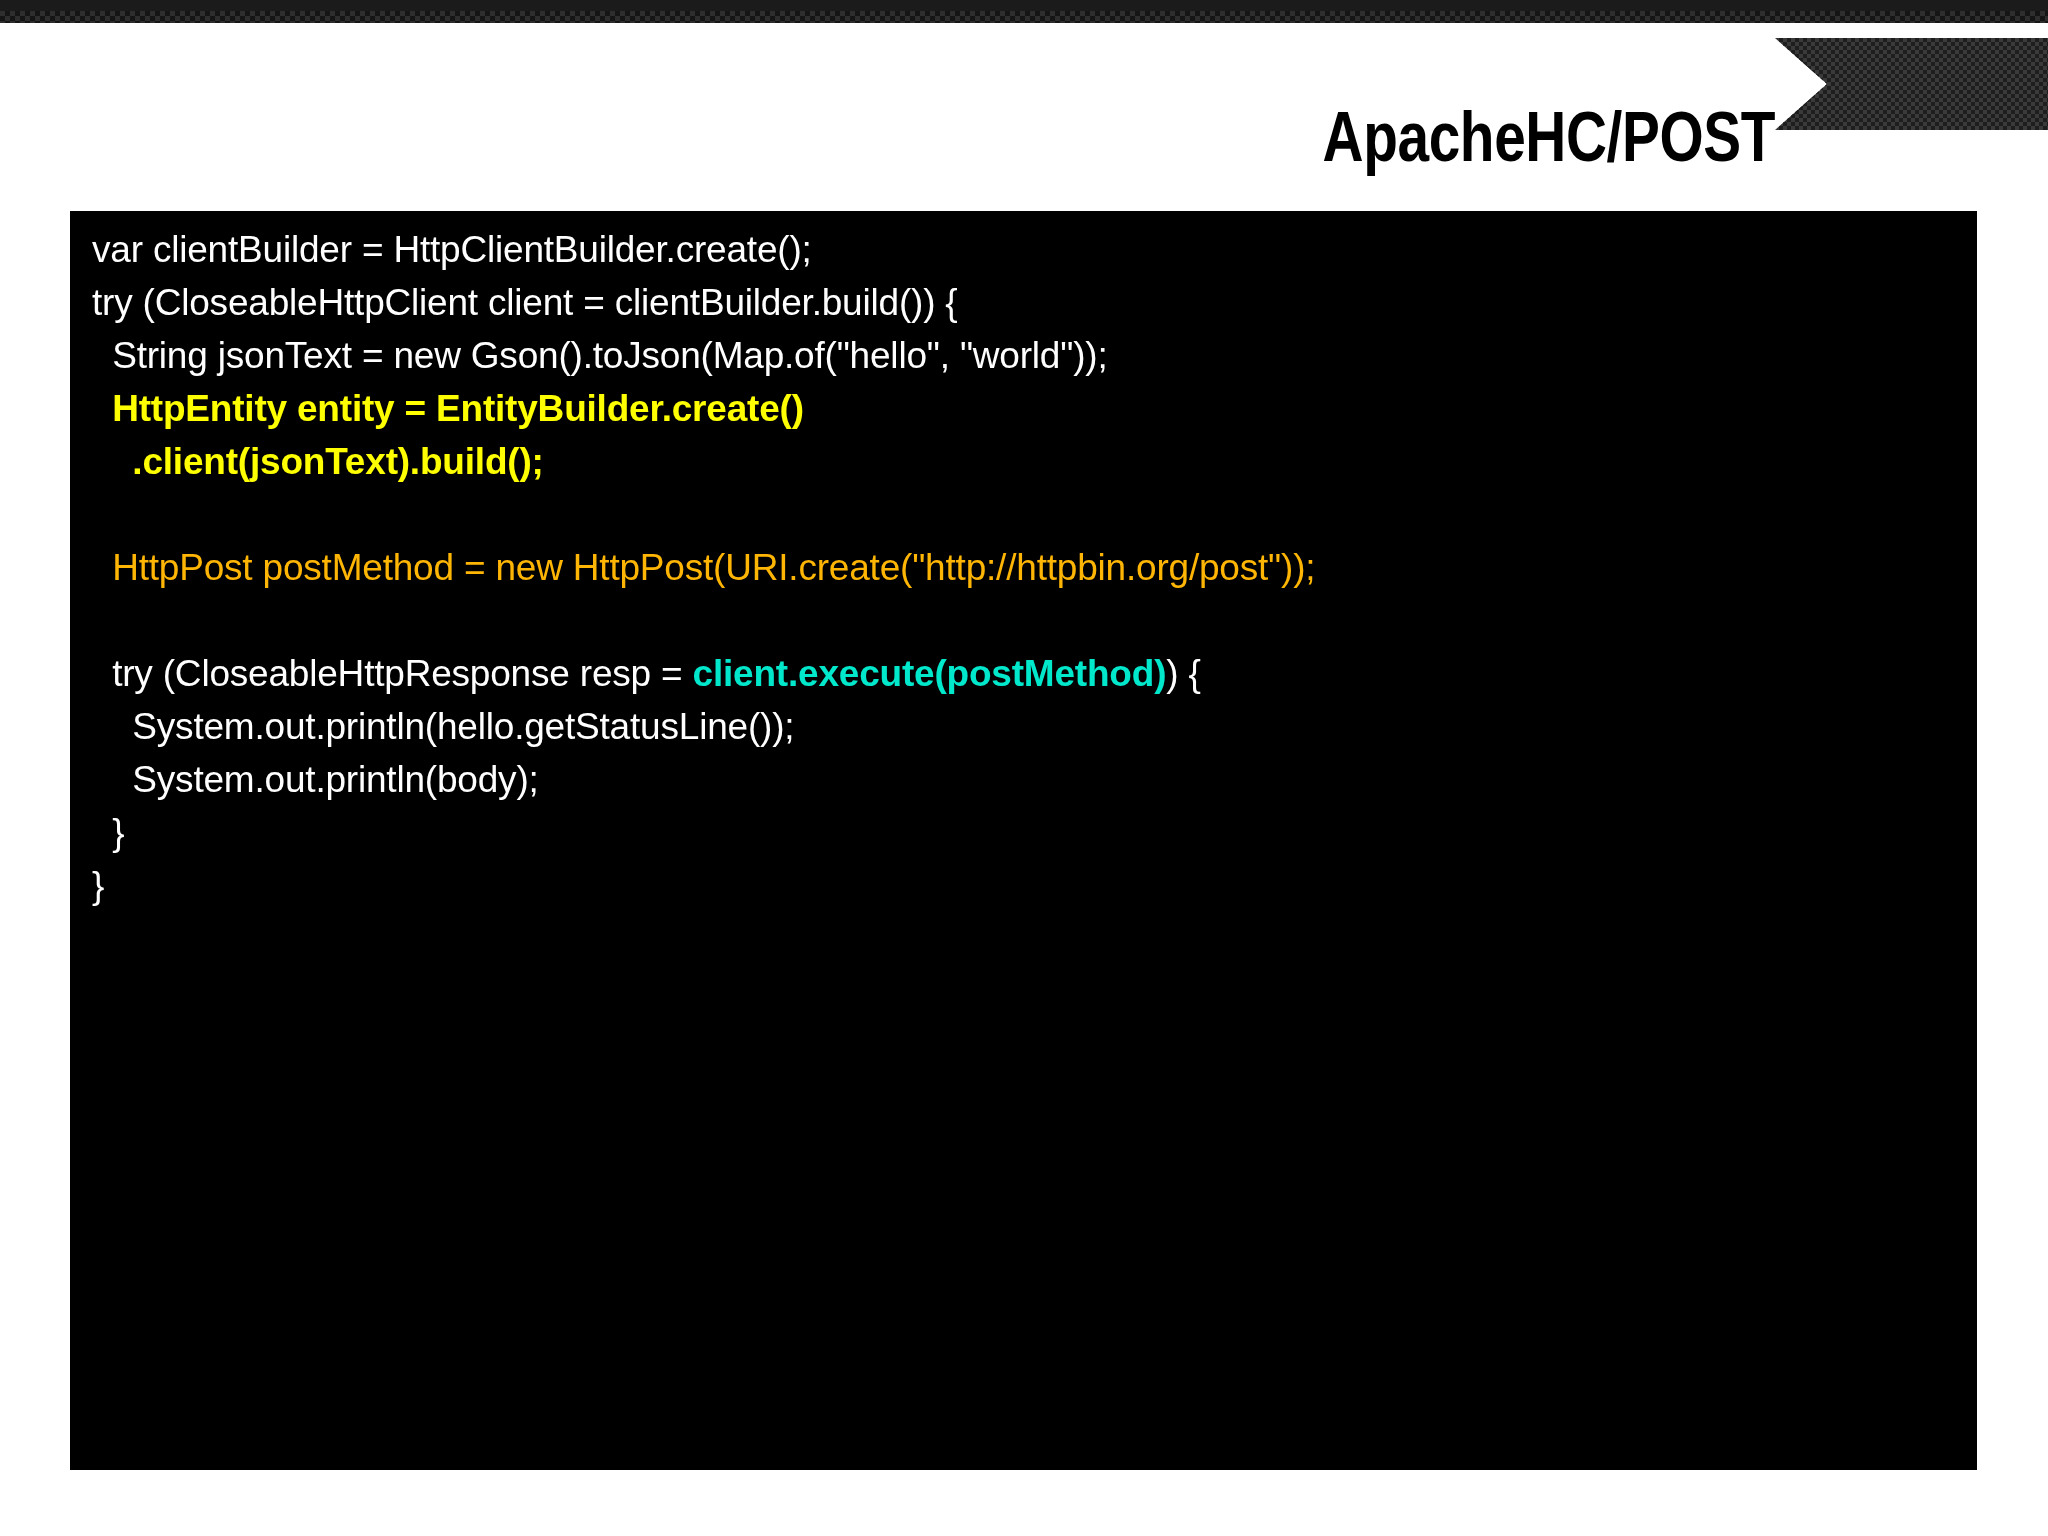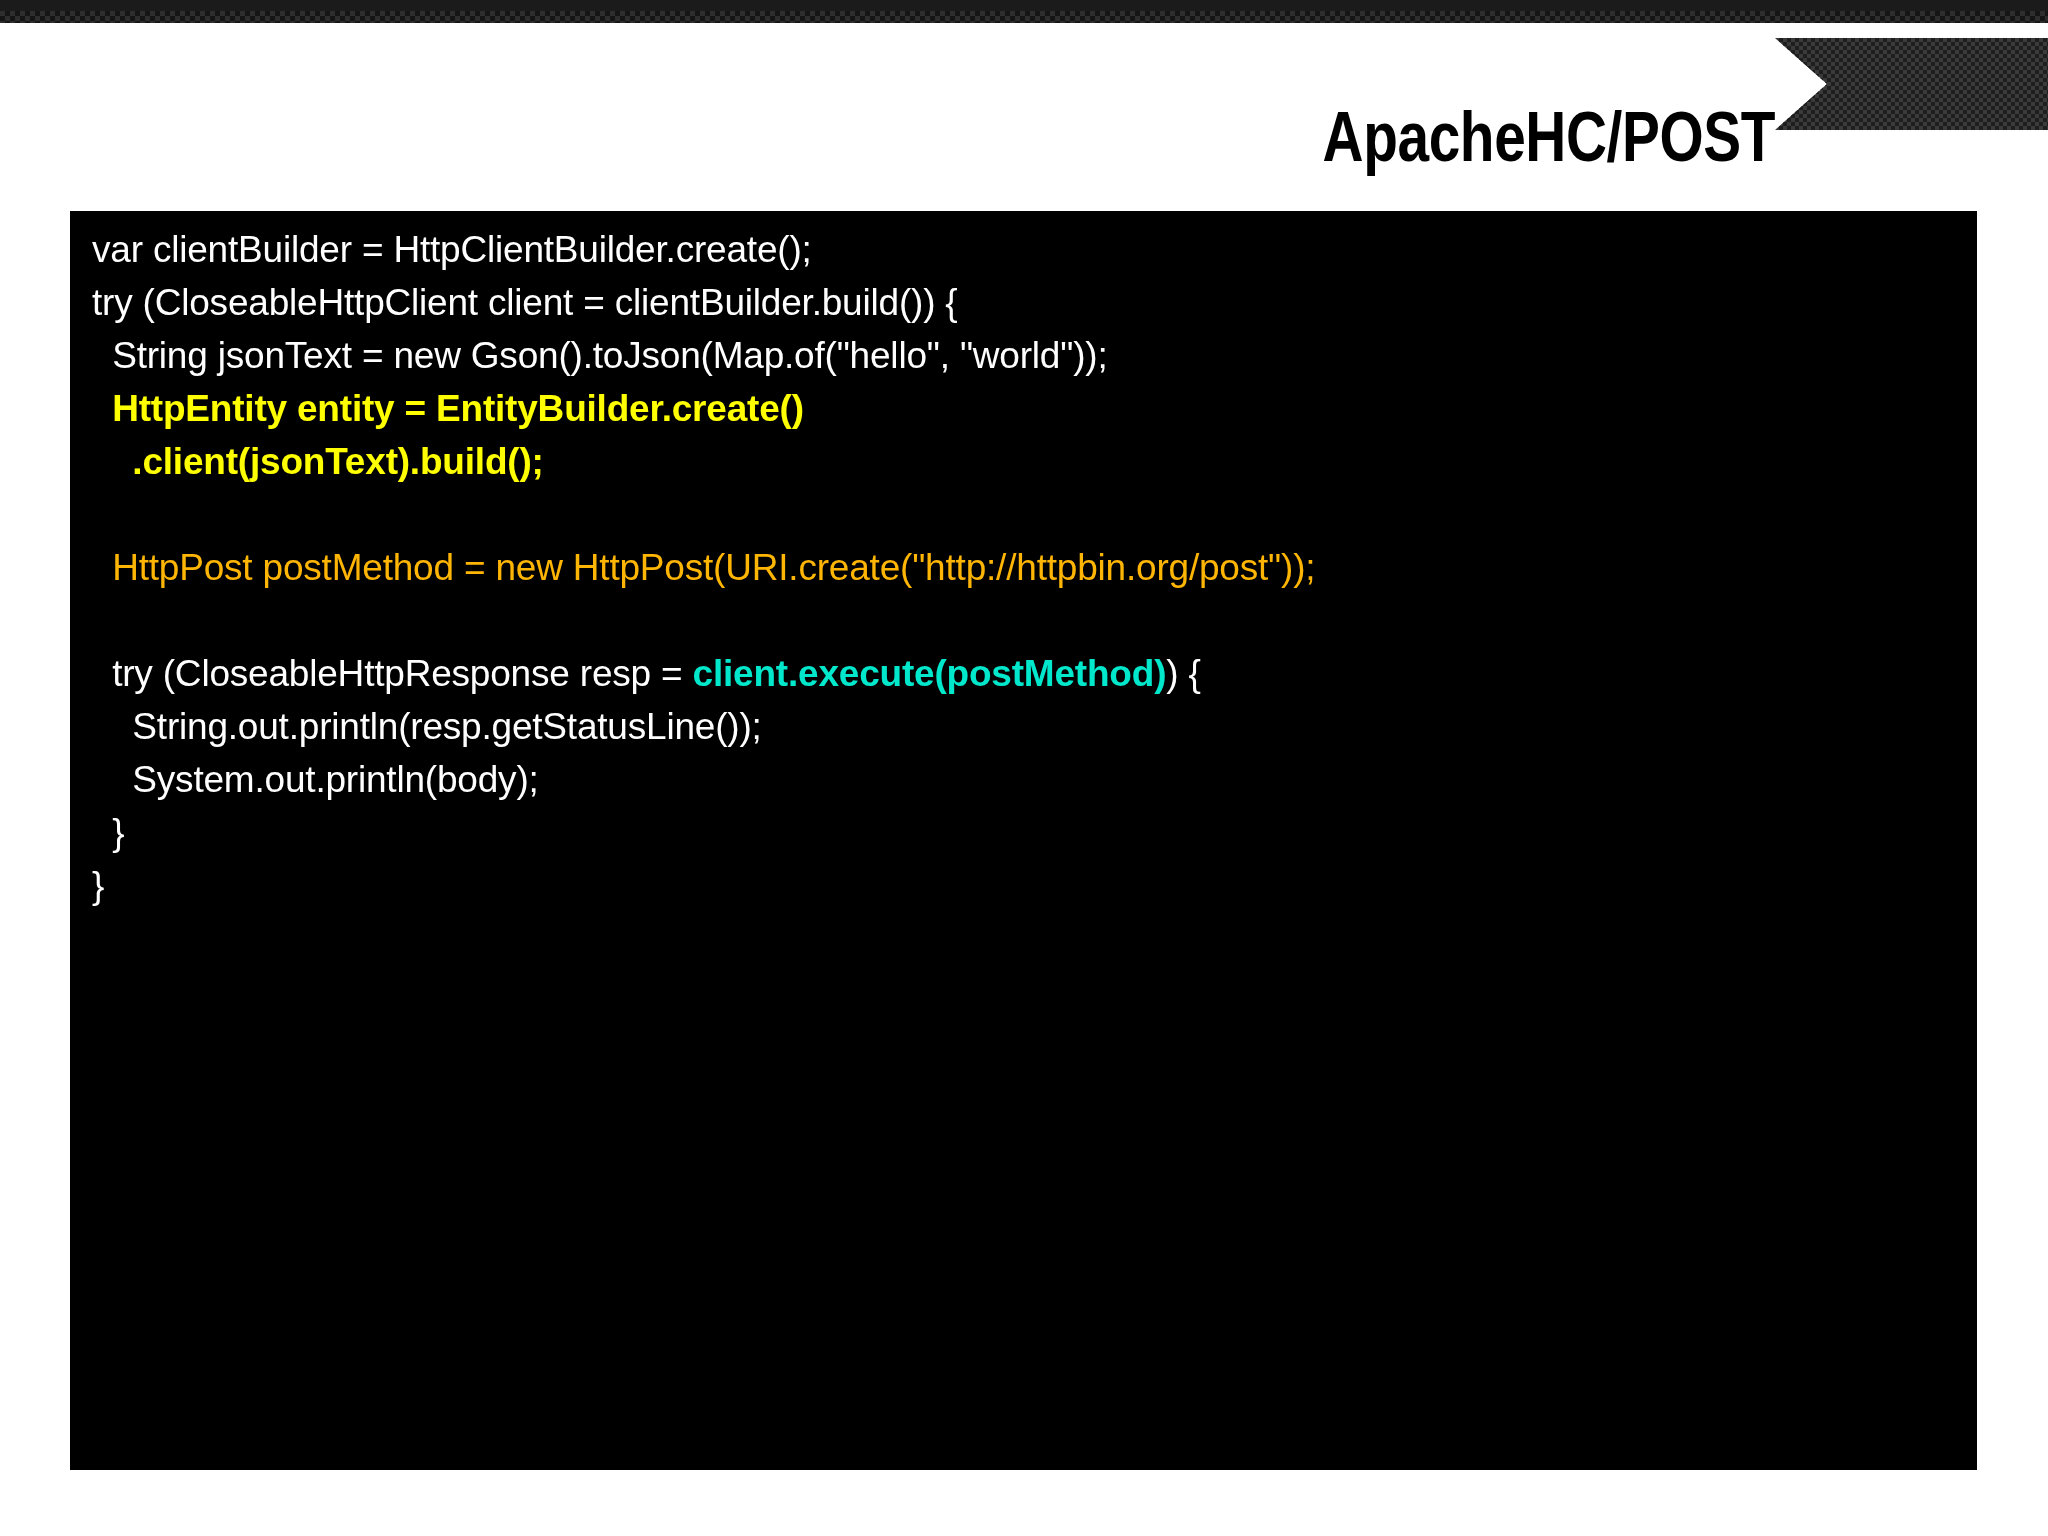--- a/index.html
+++ b/index.html
@@ -110,18 +110,18 @@
   <div id="code-lines">
       <div class="code-line"><span class="seg plain">var clientBuilder = HttpClientBuilder.create();</span></div>
       <div class="code-line"><span class="seg plain">try (CloseableHttpClient client = clientBuilder.build()) {</span></div>
       <div class="code-line"><span class="seg plain">  String jsonText = new Gson().toJson(Map.of("hello", "world"));</span></div>
       <div class="code-line"><span class="seg yellow">  HttpEntity entity = EntityBuilder.create()</span></div>
       <div class="code-line"><span class="seg yellow">    .client(jsonText).build();</span></div>
       <div class="code-line"><span class="seg plain"></span></div>
       <div class="code-line"><span class="seg orange">  HttpPost postMethod = new HttpPost(URI.create("http://httpbin.org/post"));</span></div>
       <div class="code-line"><span class="seg plain"></span></div>
       <div class="code-line"><span class="seg plain">  try (CloseableHttpResponse resp = </span><span class="seg cyan">client.execute(postMethod)</span><span class="seg plain">) {</span></div>
-      <div class="code-line"><span class="seg plain">    String.out.println(resp.getStatusLine());</span></div>
+      <div class="code-line"><span class="seg plain">    System.out.println(hello.getStatusLine());</span></div>
       <div class="code-line"><span class="seg plain">    System.out.println(body);</span></div>
       <div class="code-line"><span class="seg plain">  }</span></div>
       <div class="code-line"><span class="seg plain">}</span></div>
     </div>
 </div>
 
 </body></html>

